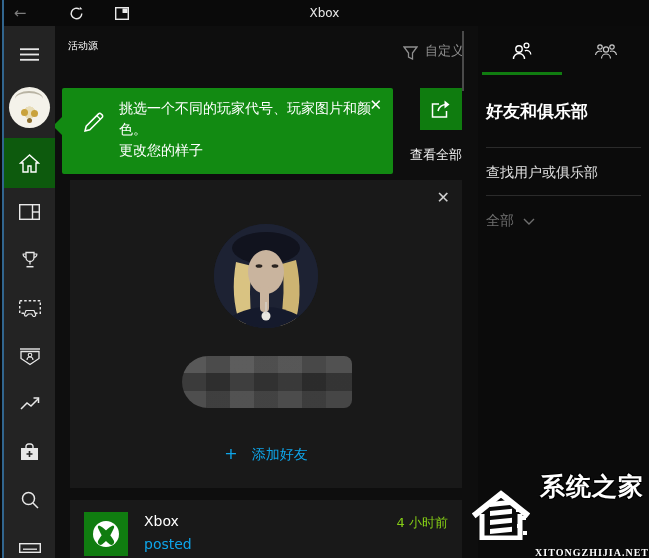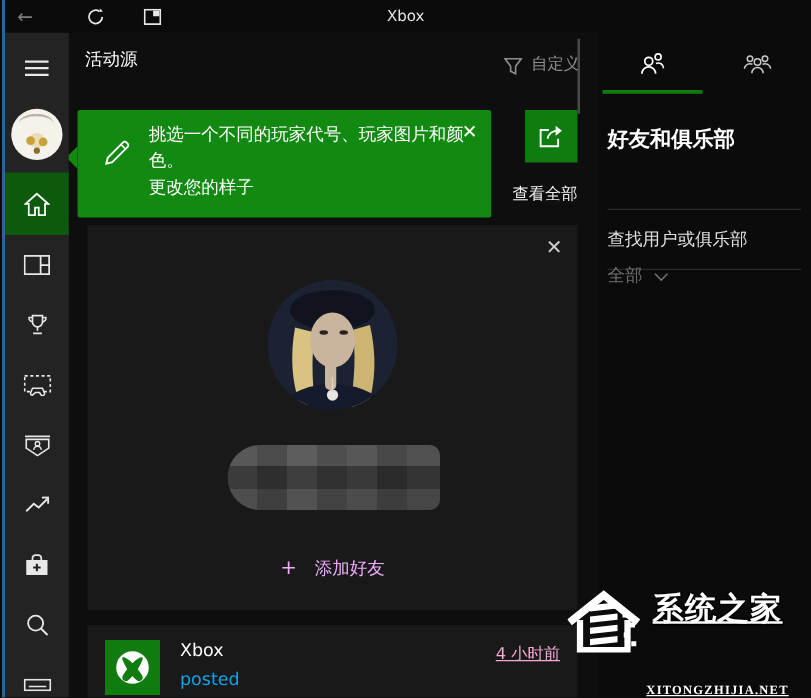--- a/index.html
+++ b/index.html
@@ -30,21 +30,21 @@
     background:radial-gradient(circle at 50% 62%, #e8ddb8 0 18%, #f4f2ea 19% 70%, #dfddd2 100%); overflow:hidden; }
   .sb-avatar::before { content:""; position:absolute; left:12px; top:22px; width:7px; height:7px; border-radius:50%;
     background:#c9a23c; box-shadow:10px 1px 0 #c9a23c, 5px 8px 0 -1px #8c6e2a; }
   .sb-avatar::after { content:""; position:absolute; left:6px; top:4px; width:28px; height:14px;
     border-radius:50% 50% 0 0; border-top:2px solid #b9b4a4; }
   .sb-nav { position:absolute; left:0; top:112px; width:51px; }
   .sb-home { background:#0d5a0d; height:50px; }
 
   
   .main { position:absolute; left:55px; top:26px; width:423px; height:532px; background:#0e0e0e; z-index:10; }
-  .feed-title { position:absolute; left:13px; top:13px; font-size:14px; color:#fff; }
+  .feed-title { position:absolute; left:13px; top:13px; font-size:10px; color:#fff; }
   .customize { position:absolute; right:14px; top:16px; display:flex; align-items:flex-end; gap:7px;
     color:#8f8f8f; font-size:13px; }
   .scroll-thumb { position:absolute; left:407px; top:5px; width:2px; height:60px; background:#4a4a4a; }
 
   .tooltip { position:absolute; left:7px; top:62px; width:331px; height:86px; background:#128a12; border-radius:2px; }
   .tooltip::before { content:""; position:absolute; left:-9px; top:29px; border:9px solid transparent;
     border-right-color:#128a12; border-left-width:0; }
   .tt-pencil { position:absolute; left:19px; top:23px; }
   .tt-text { position:absolute; left:57px; top:10px; width:252px; font-size:14px; line-height:21px; color:#fff; }
   .tt-close { position:absolute; right:11px; top:8px; font-size:15px; color:#fff; cursor:default; }
@@ -56,46 +56,46 @@
   .card { position:absolute; left:15px; width:392px; background:#191919; }
   .card-profile { top:154px; height:308px; }
   .cp-close { position:absolute; right:12px; top:8px; font-size:16px; color:#cfcfcf; }
   .avatar-big { position:absolute; left:144px; top:44px; width:104px; height:104px; border-radius:50%; overflow:hidden; background:#1c2130; }
   .name-blur { position:absolute; left:112px; top:176px; width:170px; height:52px;
     border-radius:26px 8px 8px 26px; opacity:.95;
     background-image:
       linear-gradient(180deg, rgba(255,255,255,.10) 0 17px, rgba(0,0,0,.18) 17px 35px, rgba(255,255,255,.04) 35px 52px),
       linear-gradient(90deg,#4a4a4a 0 24px,#3a3a3a 24px 48px,#4f4f4f 48px 72px,#3e3e3e 72px 96px,#484848 96px 120px,#373737 120px 144px,#424242 144px 170px);
   }
-  .add-friend { position:absolute; left:0; right:0; top:264px; text-align:center; font-size:14px; color:#f0abfc; }
+  .add-friend { position:absolute; left:0; right:0; top:264px; text-align:center; font-size:14px; color:#0ea5e9; }
   .add-friend .plus { display:inline-block; margin-right:14px; font-size:16px; }
 
   .card-post { top:474px; height:84px; }
   .xbox-logo { position:absolute; left:14px; top:12px; width:44px; height:44px; background:#107c10;
     display:flex; align-items:center; justify-content:center; }
   .post-title { position:absolute; left:74px; top:13px; font-size:14px; color:#fff; }
   .post-sub { position:absolute; left:74px; top:36px; font-size:14px; color:#0ea5e9; }
-  .post-time { position:absolute; right:14px; top:14px; font-size:13px; color:#f9a8d4;text-decoration:underline; }
+  .post-time { position:absolute; right:14px; top:14px; font-size:13px; color:#84cc16; }
 
   
   .right-panel { position:absolute; left:478px; top:26px; width:171px; height:532px; background:#0b0b0b; z-index:10; }
   .rp-tabs { position:absolute; left:0; top:0; width:171px; height:49px; display:flex; }
   .rp-tab { flex:1; display:flex; align-items:center; justify-content:center; }
   .rp-underline { position:absolute; left:4px; top:46px; width:80px; height:3px; background:#107c10; }
   .rp-heading { position:absolute; left:8px; top:74px; font-size:17px; font-weight:600; color:#fff; }
   .rp-search { position:absolute; left:8px; right:8px; top:121px; height:49px;
-    border-top:1px solid #2b2b2b; border-bottom:1px solid #2b2b2b;margin-top:20px; }
+    border-top:1px solid #2b2b2b; border-bottom:1px solid #2b2b2b; }
   .rp-search input { width:100%; height:100%; background:transparent; border:none; outline:none;
     color:#fff; font-size:14px; font-family:inherit; }
   .rp-search input::placeholder { color:#e2e2e2; opacity:1; }
   .rp-filter { position:absolute; left:8px; top:186px; display:flex; align-items:center; gap:9px;
     color:#6f6f6f; font-size:14px; }
 
   
-  .watermark { position:absolute; right:18px; bottom:0; display:flex; gap:5px; z-index:50;text-decoration:underline; }
+  .watermark { position:absolute; right:0; bottom:0; display:flex; align-items:center; gap:5px; z-index:50; }
   .wm-text { display:flex; flex-direction:column; align-items:center; }
   .wm-title { font-size:25px; font-weight:bold; letter-spacing:1px; color:#fff;
     text-shadow:1px 1px 0 #000,-1px -1px 0 #000,1px -1px 0 #000,-1px 1px 0 #000; }
   .wm-domain { font-size:10px; font-weight:bold; letter-spacing:1px; color:#fff;
     text-shadow:1px 1px 0 #000; font-family:"Liberation Serif","DejaVu Serif",serif;margin-top:44px; }
 </style>
 </head>
 <body>
 
 <div class="titlebar">

